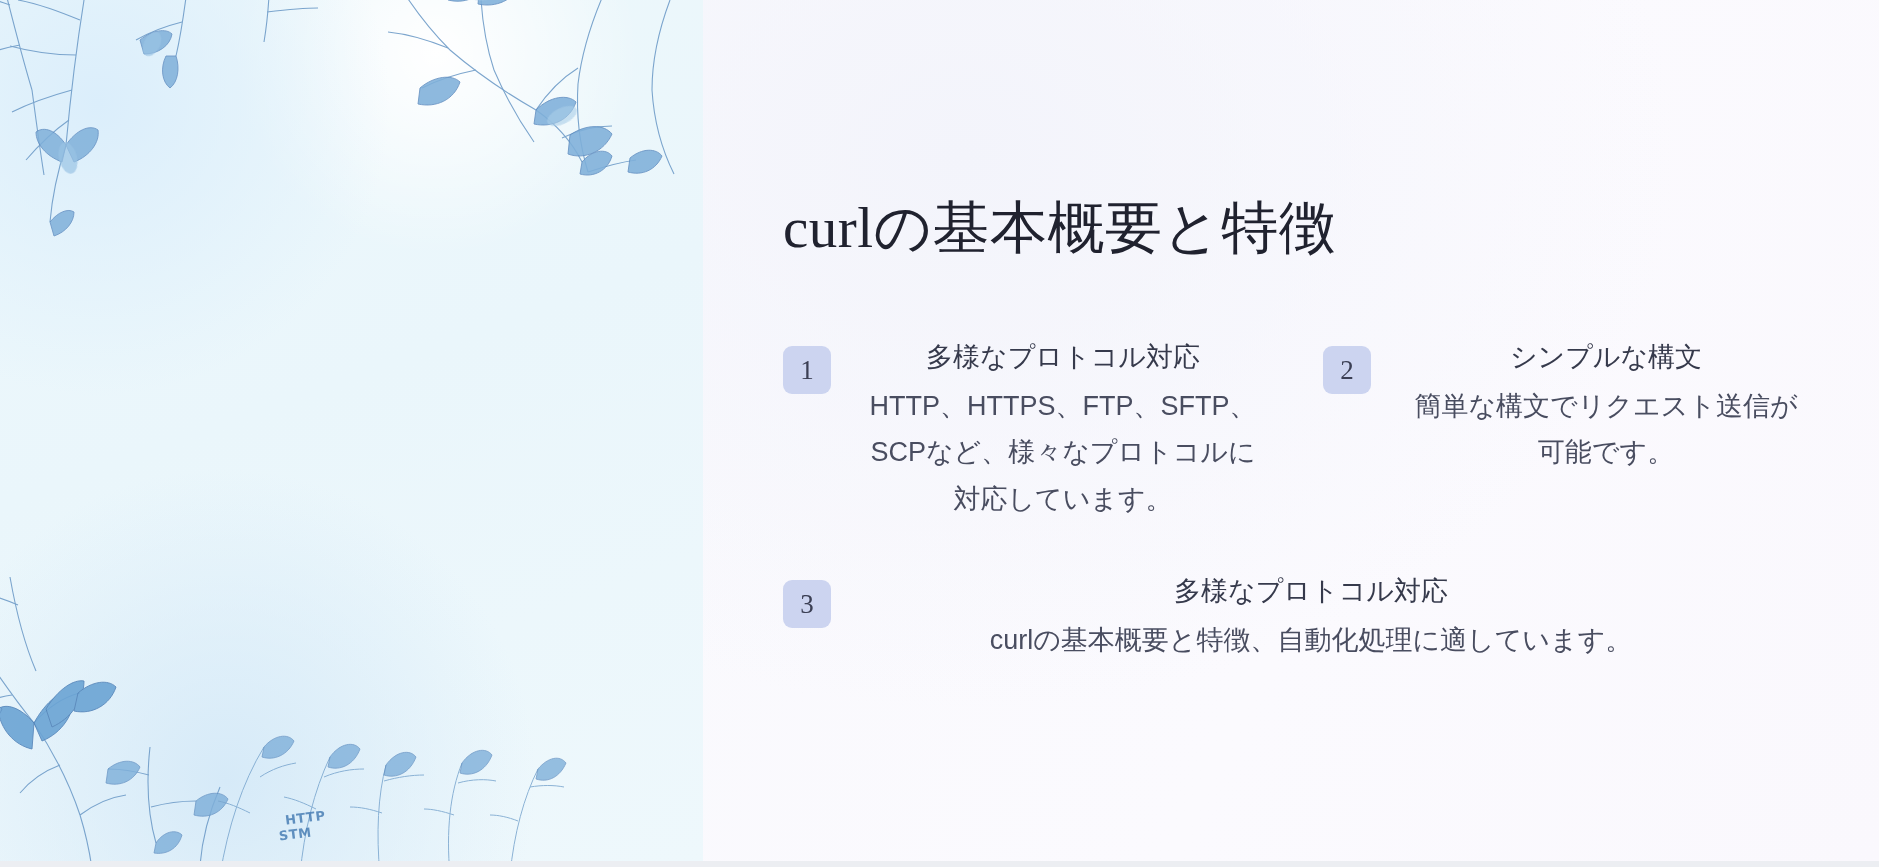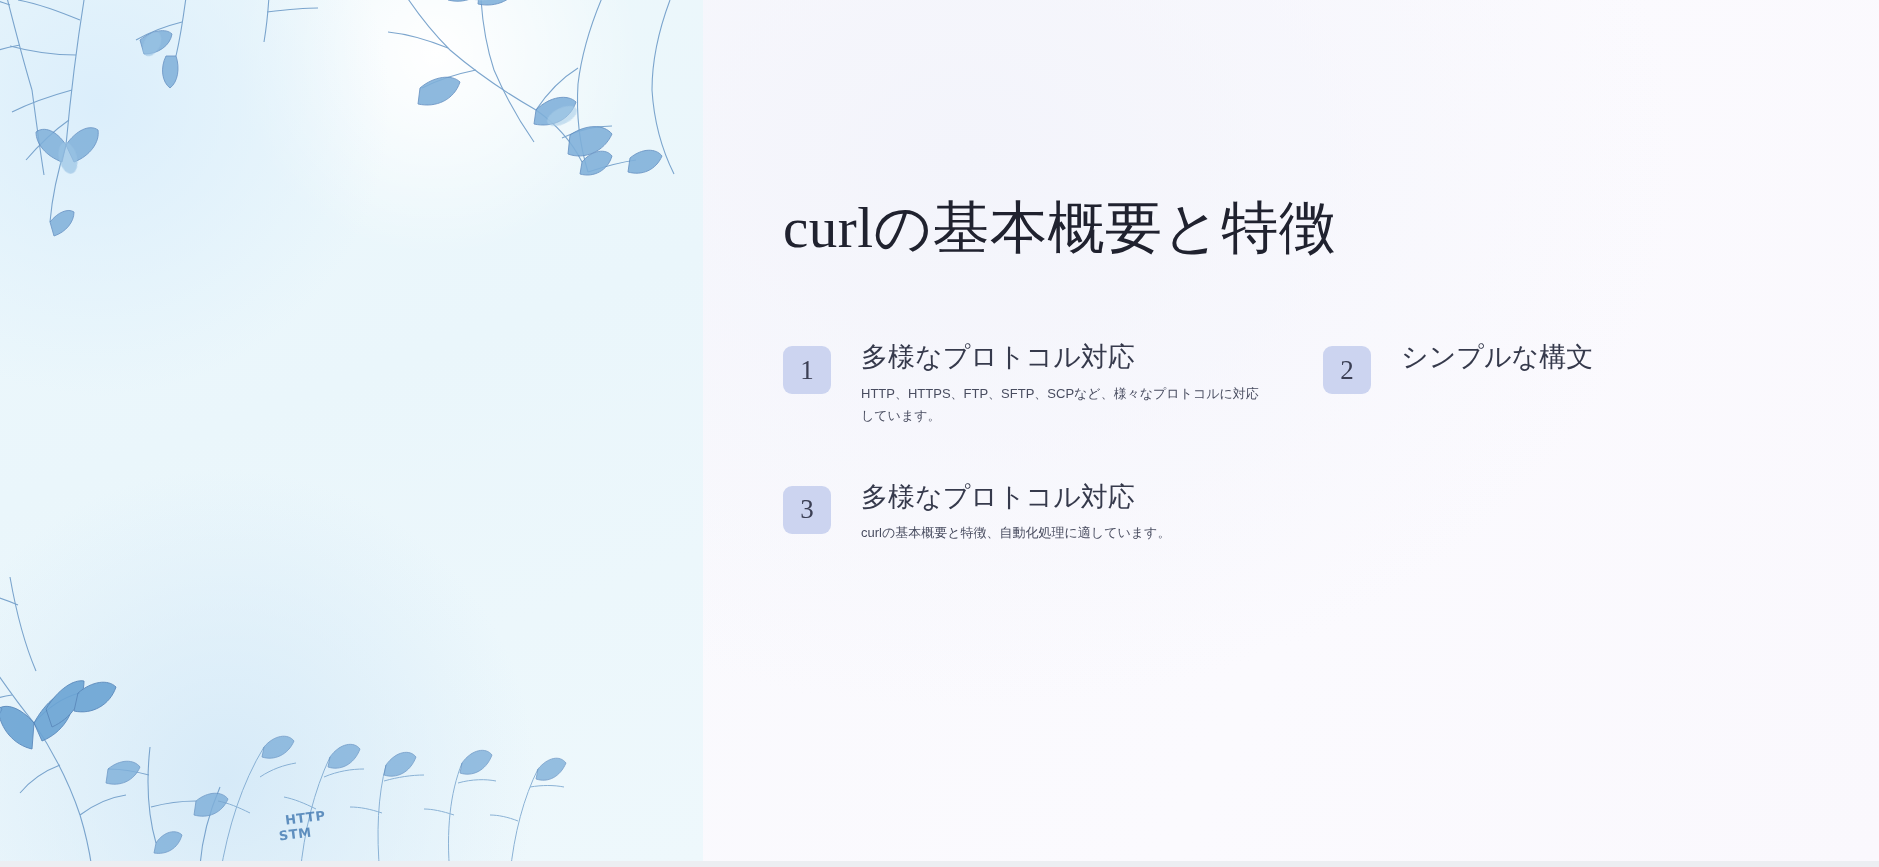--- a/index.html
+++ b/index.html
@@ -37,20 +37,21 @@
   .hand-note .l1 { font-size:13px; letter-spacing:.5px; margin-left:14px; font-weight:700; }
   .hand-note .l2 { font-size:13px; letter-spacing:.5px; margin-left:6px; font-weight:700; margin-top:2px; }
 
   
   .right-panel {
     position:relative; flex:1; height:867px;
     background:
       radial-gradient(ellipse at 22% 18%, #f3f4fb 0%, rgba(243,244,251,0) 55%),
       linear-gradient(115deg, #f9f9fd 0%, #fbfafe 55%, #faf8fd 100%);
     padding:0;
+    text-align:center;
   }
 
   .page-title {
     position:absolute; left:80px; top:190px;
     font-family:"Liberation Serif", serif;
     font-size:57px; font-weight:400; color:#20222f;
     letter-spacing:.5px; white-space:nowrap;
   }
 
   .features-grid {
@@ -75,21 +76,21 @@
     font-family:"Liberation Serif", serif;
     font-size:27px; color:#3b3f54; line-height:1;
     margin-top:4px;
   }
   .feature-text { margin-left:30px; }
   .feature-title {
     font-size:27px; color:#363a4c; line-height:1.18;
     margin-bottom:9px; white-space:nowrap;
   }
   .feature-body {
-    font-size:13px; color:#494d60; line-height:1.72;
+    font-size:27px; color:#494d60; line-height:1.72;
   }
   .feature.col-a .feature-body { width:404px; }
   .feature.col-b .feature-body { width:410px; }
   .feature.full  .feature-body { width:900px; white-space:nowrap; }
 
   .row-gap { height:54px; }
 
   .bottom-strip {
     position:absolute; left:0; bottom:0; width:1879px; height:6px;
     background:#eceef2;
@@ -251,20 +252,21 @@
           <div class="feature-text">
             <div class="feature-title">多様なプロトコル対応</div>
             <div class="feature-body">HTTP、HTTPS、FTP、SFTP、SCPなど、様々なプロトコルに対応しています。</div>
           </div>
         </div>
 
         <div class="feature col-b">
           <div class="badge">2</div>
           <div class="feature-text">
             <div class="feature-title">シンプルな構文</div>
+            <div class="feature-body">簡単な構文でリクエスト送信が可能です。</div>
           </div>
         </div>
 
       </div>
 
       <div class="row-gap"></div>
 
       <div class="feature-row row2">
         <div class="feature full">
           <div class="badge">3</div>

